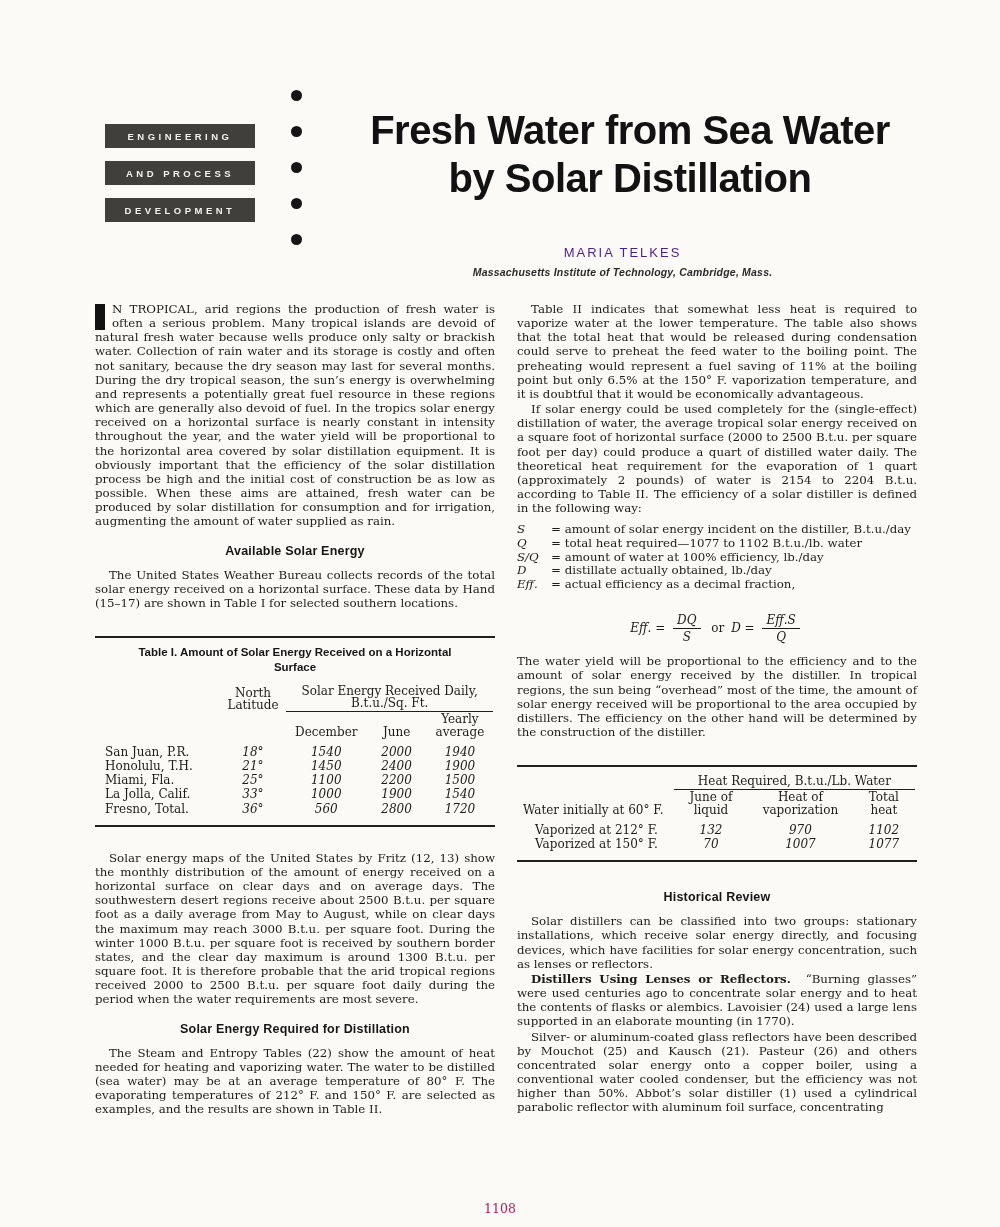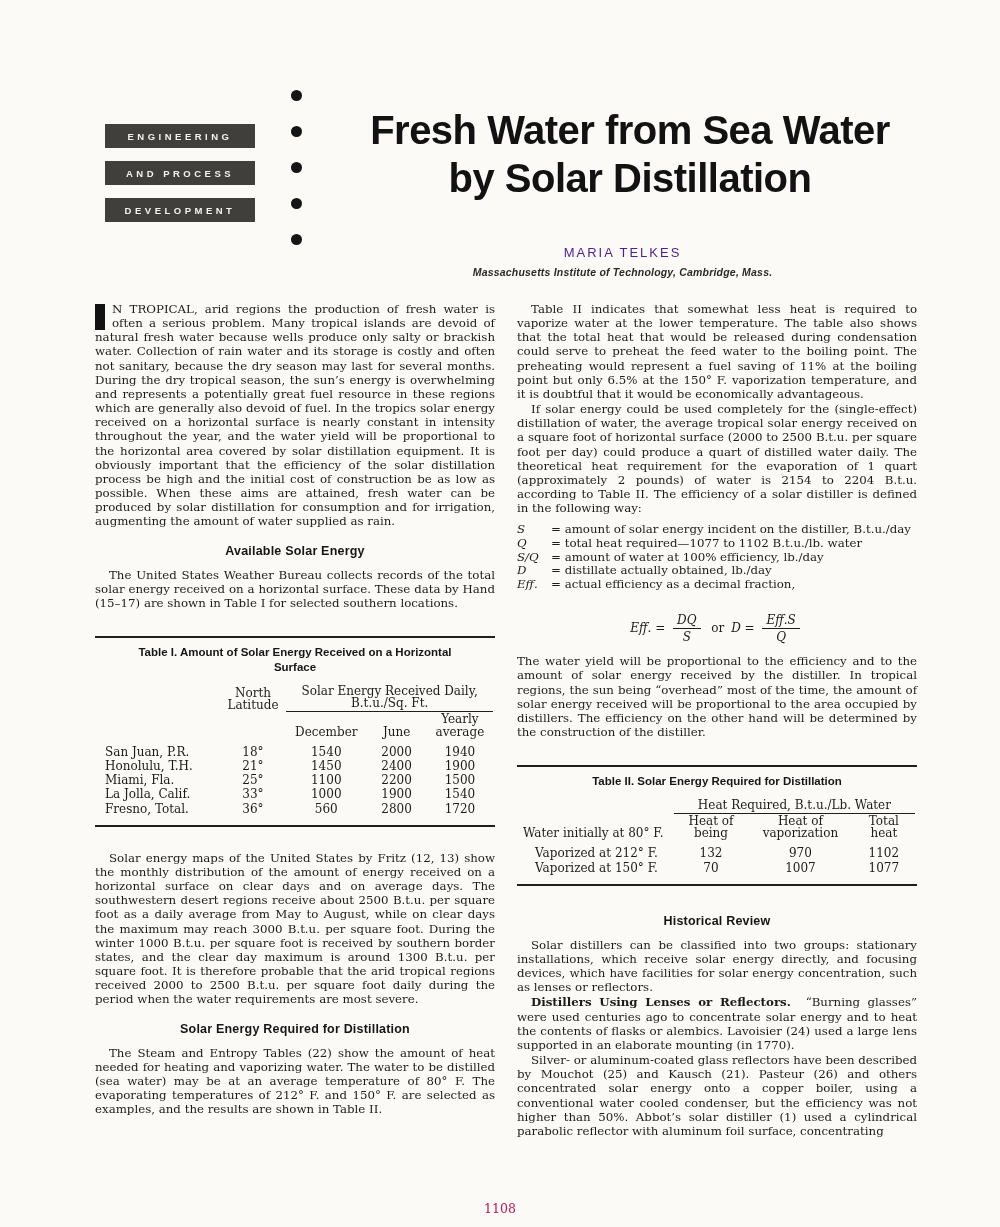--- a/index.html
+++ b/index.html
@@ -80,21 +80,21 @@
   }
   .tbl-caption{
     font-family:"Liberation Sans", sans-serif;
     font-weight:bold;font-size:11.5px;line-height:1.35;
     text-align:center;margin-bottom:8px;color:#161616;
   }
   table{width:100%;border-collapse:collapse;font-size:12px;line-height:12.2px;}
   th,td{font-weight:normal;padding:1px 2px;}
   th{vertical-align:bottom;text-align:center;}
   td.loc{text-align:left;padding-left:8px;}
-  td.num{text-align:center;}
+  td.num{text-align:center;font-style:italic;}
   .group-head{border-bottom:1px solid #201f1d;padding-bottom:2px;}
   .stub-head{text-align:left;padding-left:4px;}
   .gap-row td{height:4px;}
 
   
   .folio{
     position:absolute;left:0;right:0;bottom:11px;
     text-align:center;font-size:12.5px;color:#be185d;
   }
 </style>
@@ -242,30 +242,29 @@
         <span class="eq-lhs">D =</span>
         <span class="frac">
           <span class="num">Eff.S</span>
           <span class="den">Q</span>
         </span>
       </div>
 
       <p>The water yield will be proportional to the efficiency and to the amount of solar energy received by the distiller.  In tropical regions, the sun being “overhead” most of the time, the amount of solar energy received will be proportional to the area occupied by distillers.  The efficiency on the other hand will be determined by the construction of the distiller.</p>
 
       <div class="tablewrap">
-        <div class="tbl-caption">Table II.   Solar Energy Required for Distillation</div>
         <table>
           <thead>
             <tr>
               <th style="width:150px"></th>
               <th class="group-head" colspan="3">Heat Required, B.t.u./Lb. Water</th>
             </tr>
             <tr>
-              <th class="stub-head">Water initially at 80° F.</th>
-              <th style="width:70px">Heat of being</th>
+              <th class="stub-head">Water initially at 60° F.</th>
+              <th style="width:70px">June of liquid</th>
               <th style="width:100px">Heat of vaporization</th>
               <th style="width:58px">Total heat</th>
             </tr>
             <tr class="gap-row">
                 <td colspan="4"></td>
               </tr>
           </thead>
           <tbody>
             <tr>
               <td class="loc" style="padding-left:16px">Vaporized at 212° F.</td>

